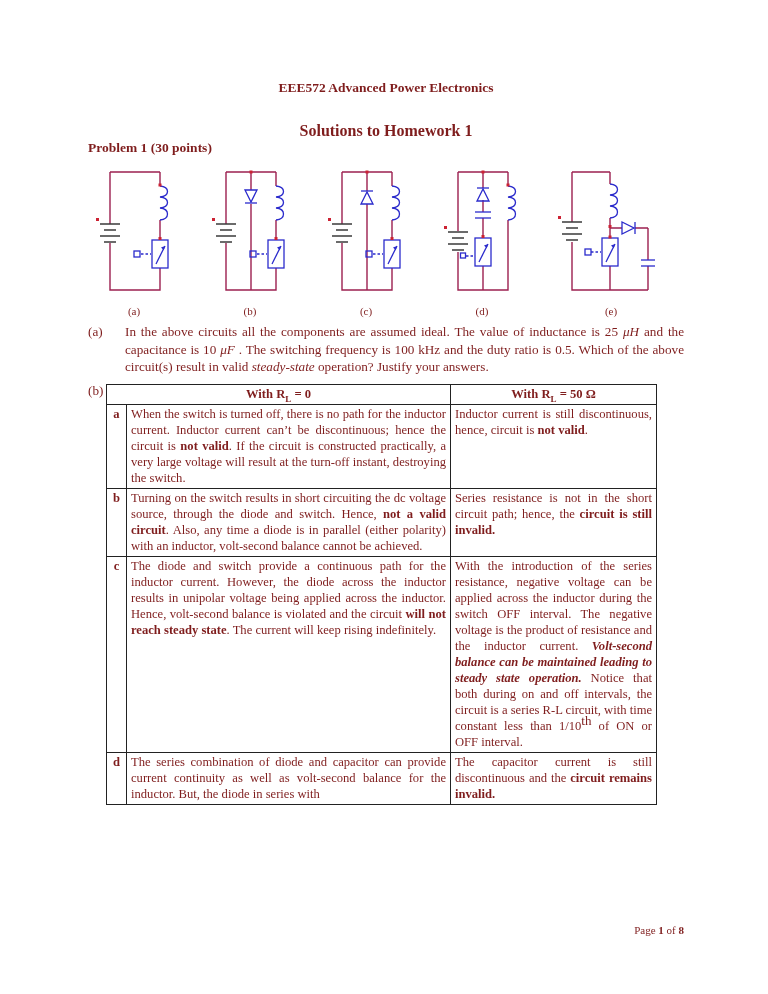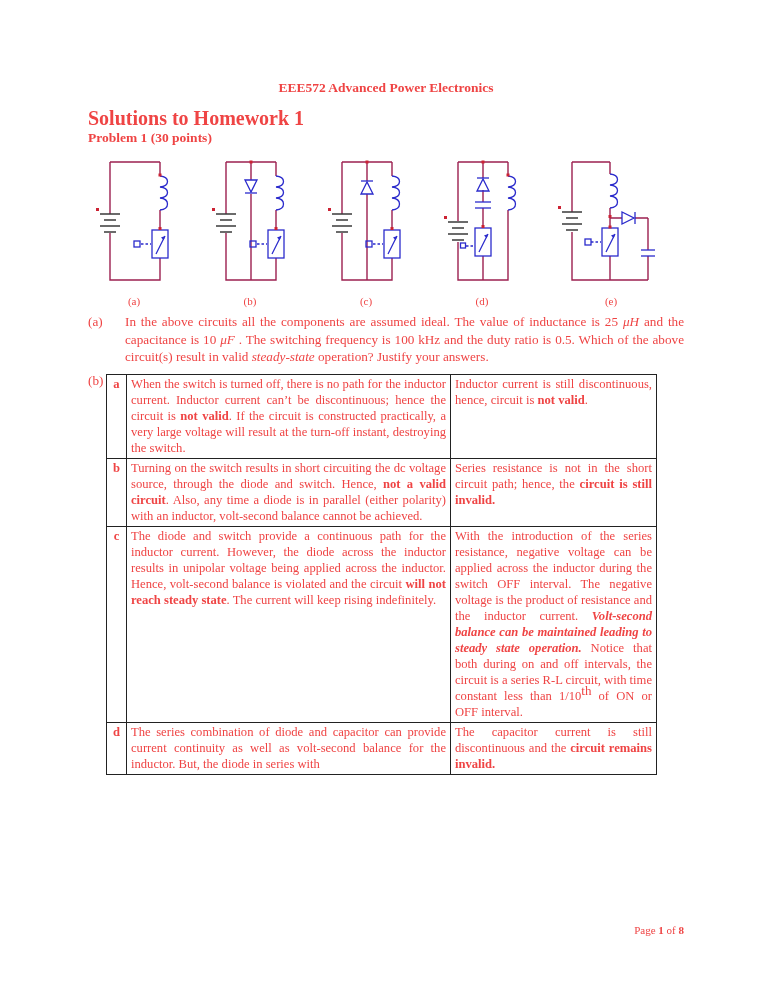--- a/index.html
+++ b/index.html
@@ -1,24 +1,24 @@
 <!DOCTYPE html>
 <html style="--wire: #9c2050; --component: #2b2bcc; --node: #cc2233;"><head>
 <meta charset="utf-8">
 <style>
   * { margin:0; padding:0; box-sizing:border-box; }
   html,body { background:#888; }
   .page {
     position:relative; width:768px; height:994px; margin:0 auto;
     background:#ffffff; overflow:hidden;
-    font-family:"Liberation Serif", serif; color:#ef4444;
+    font-family:"Liberation Serif", serif; color:#7f1d1d;
   }
   .content { position:absolute; left:88px; top:80px; width:596px; }
   .title    { text-align:center; font-weight:bold; font-size:13.5px; }
-  .subtitle { text-align:left; font-weight:bold; font-size:20px; margin-top:11px; }
+  .subtitle { text-align:center; font-weight:bold; font-size:16px; margin-top:26px; }
   .problem  { font-weight:bold; font-size:13.5px; }
 
   .circuits { display:flex; justify-content:space-between; align-items:flex-start;
               width:582px; margin-top:4px; }
   .circuit  { text-align:center; }
   .circuit figcaption { font-size:11px; margin-top:1px; }
 
   svg .wire { stroke:var(--wire,#9c2050); fill:none; stroke-width:1.4; }
   svg .comp { stroke:var(--component,#2b2bcc); fill:none; stroke-width:1.3; }
   svg .compfill { fill:var(--component,#2b2bcc); stroke:none; }
@@ -216,20 +216,24 @@
       <span class="plabel">(b)</span>
     </div>
 
     <table class="sol">
       <colgroup>
           <col class="c0">
           <col class="c1">
           <col class="c2">
         </colgroup>
       <tbody>
+          <tr>
+        <th colspan="2"><span class="b">With R</span><sub class="b">L</sub><span class="b"> = 0</span></th>
+        <th><span class="b">With R</span><sub class="b">L</sub><span class="b"> = 50 Ω</span></th>
+      </tr>
       <tr>
         <td class="rl">a</td>
         <td class="cl"><span>When the switch is turned off, there is no path for the inductor current.  Inductor current can’t be discontinuous; hence the circuit is </span><span class="b">not valid</span><span>.  If the circuit is constructed practically, a very large voltage will result at the turn-off instant, destroying the switch.</span></td>
         <td class="cr"><span>Inductor current is still discontinuous, hence, circuit is </span><span class="b">not valid</span><span>.</span></td>
       </tr>
       <tr>
         <td class="rl">b</td>
         <td class="cl"><span>Turning on the switch results in short circuiting the dc voltage source, through the diode and switch.  Hence, </span><span class="b">not a valid circuit</span><span>.  Also, any time a diode is in parallel (either polarity) with an inductor, volt-second balance cannot be achieved.</span></td>
         <td class="cr"><span>Series resistance is not in the short circuit path; hence, the </span><span class="b">circuit is still invalid.</span></td>
       </tr>

